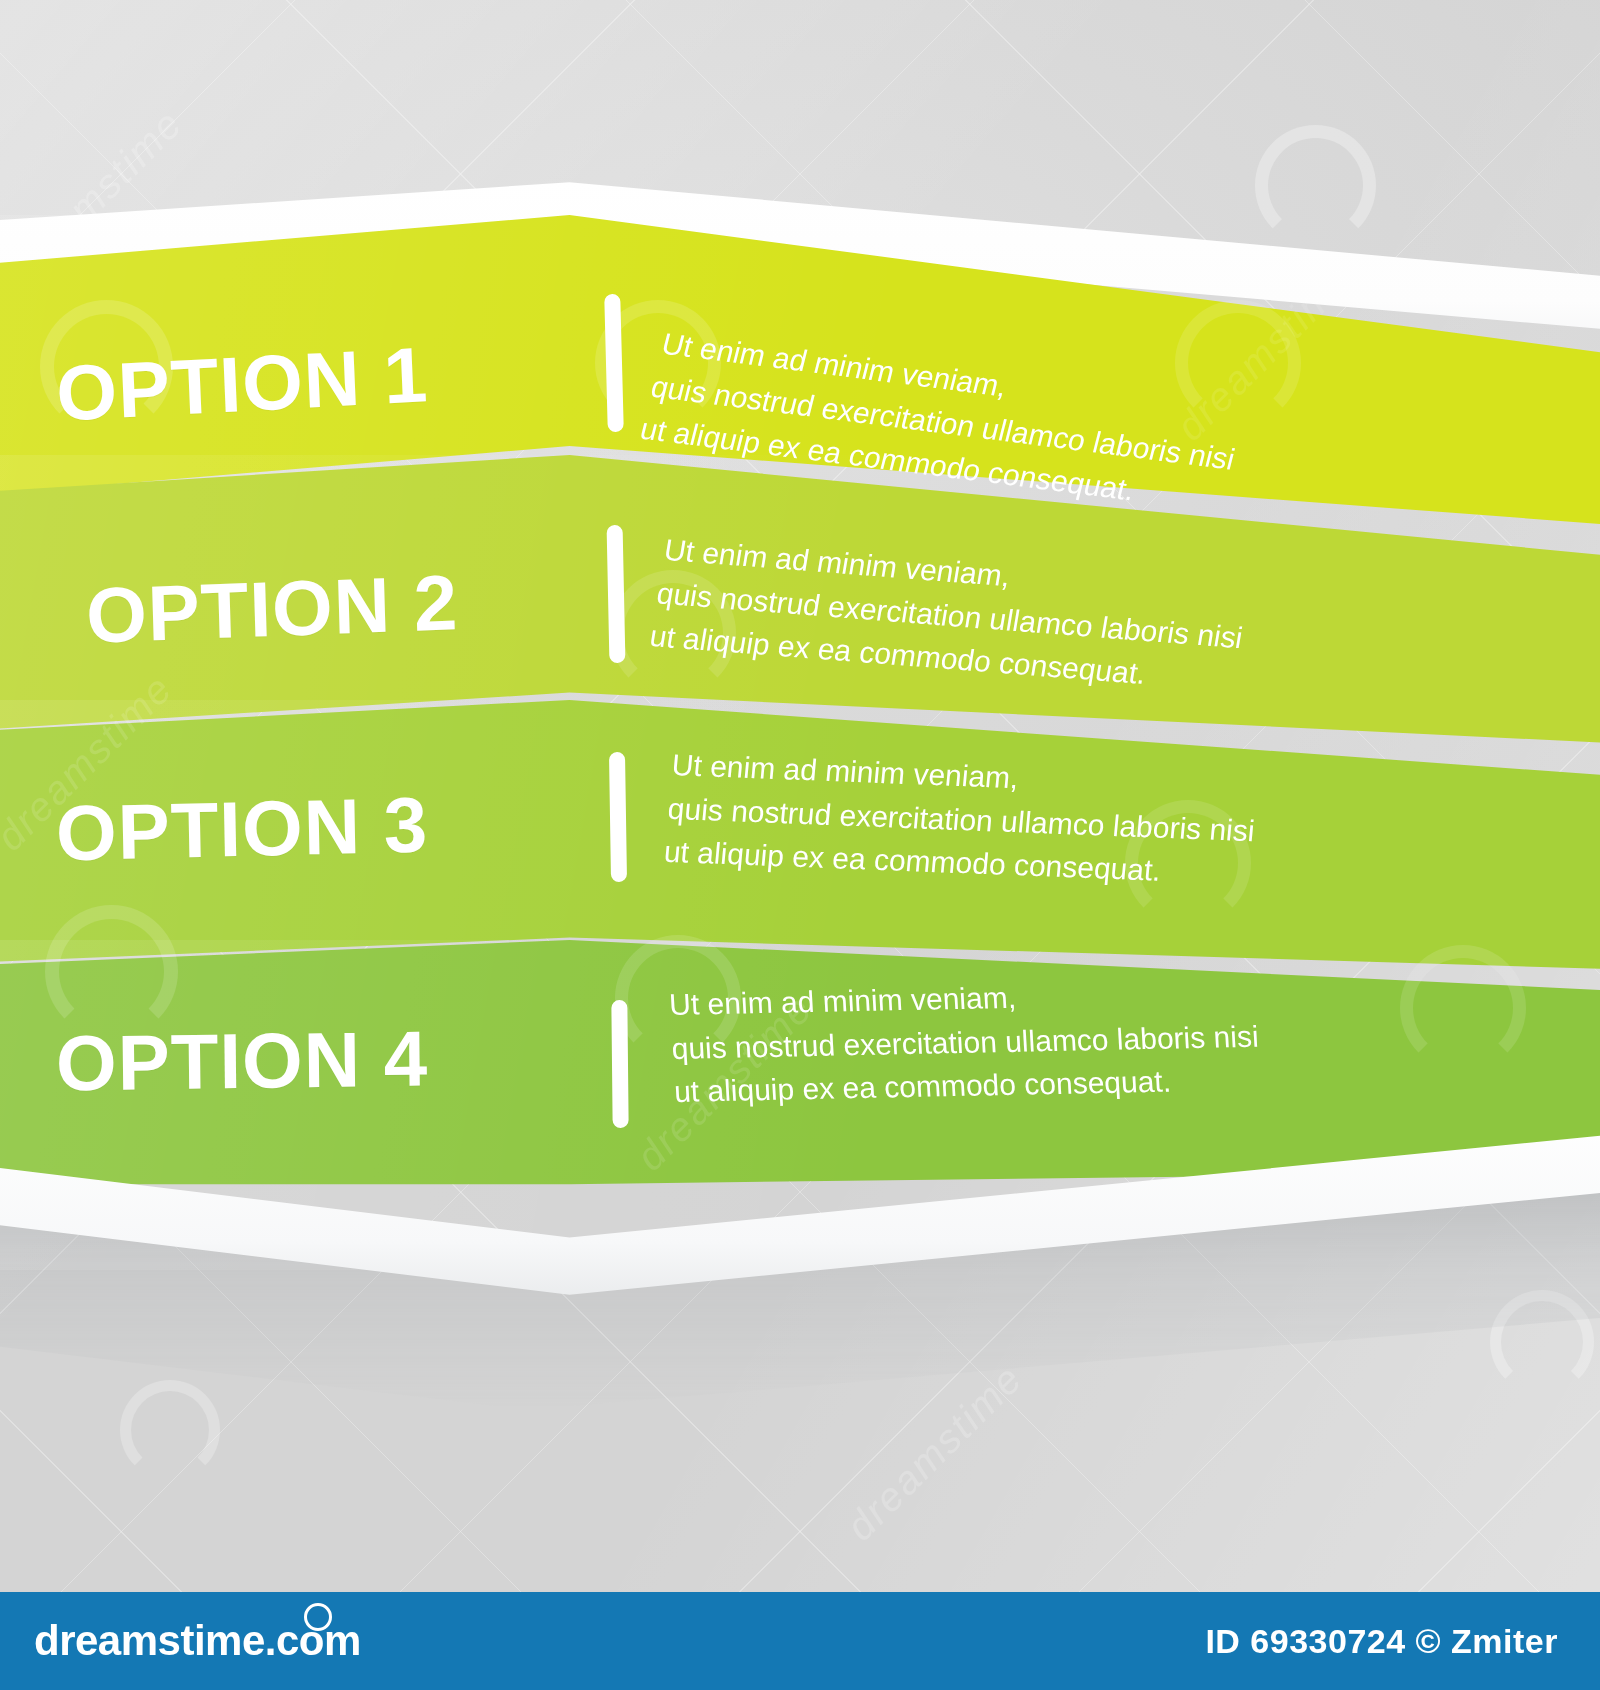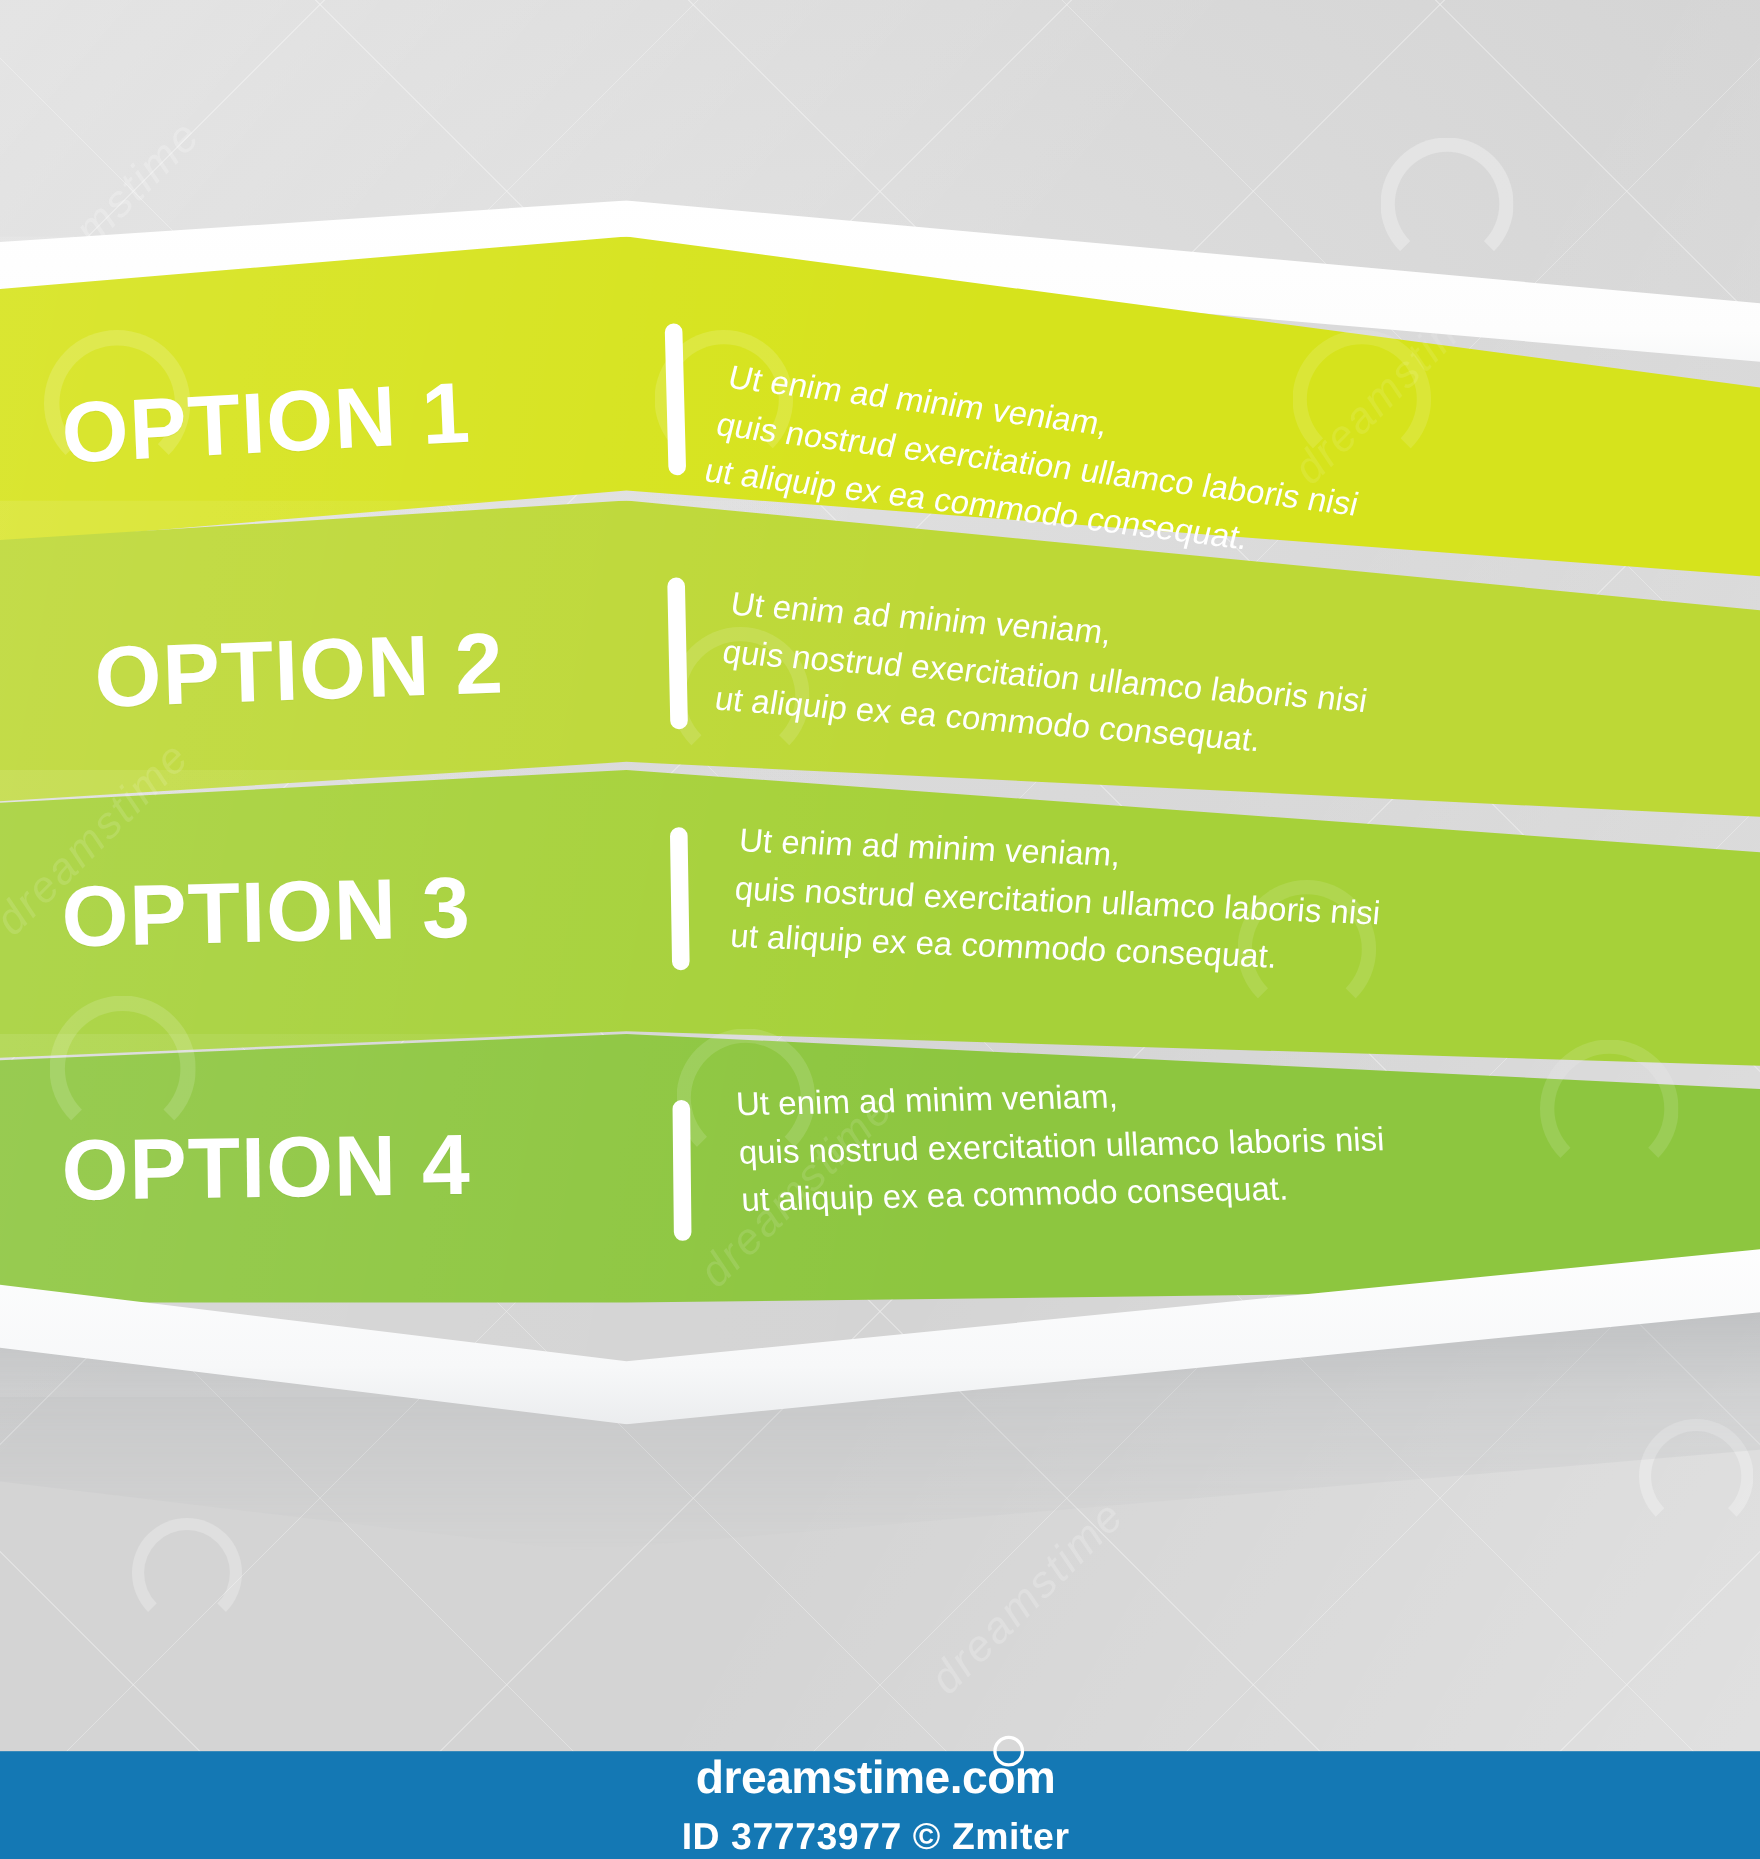--- a/index.html
+++ b/index.html
@@ -191,21 +191,20 @@
     left: 0;
     bottom: 0;
     width: 1600px;
     height: 98px;
     background: #1478b4;
     display: flex;
     align-items: center;
     justify-content: space-between;
     box-sizing: border-box;
     padding: 0 42px 0 34px;
-    flex-direction: column;
   }
   #footer-logo {
     color: #ffffff;
     font-size: 42px;
     font-weight: bold;
     letter-spacing: -0.5px;
     position: relative;
   }
   #footer-logo-mark {
     position: absolute;
@@ -319,16 +318,16 @@
 quis nostrud exercitation ullamco laboris nisi
 ut aliquip ex ea commodo consequat.</div>
 
   <div id="rim-bottom"></div>
 
   <div id="footer" style="background: rgb(20, 120, 180);">
     <div id="footer-logo">
       <span>dreamstime.com</span>
       <span id="footer-logo-mark"></span>
     </div>
-    <div id="footer-credit">ID 37773977 © Zmiter</div>
+    <div id="footer-credit">ID 69330724 © Zmiter</div>
   </div>
 
 </div>
 
 </body></html>

